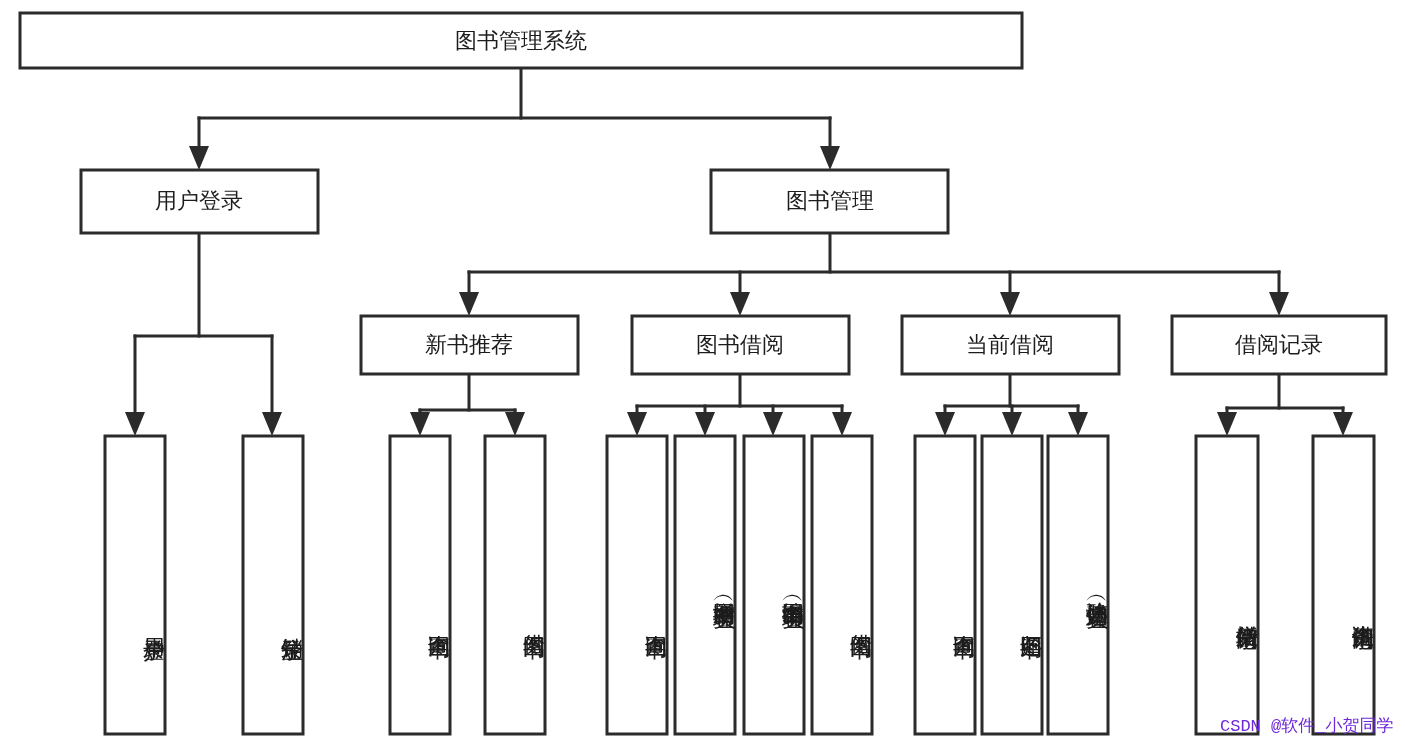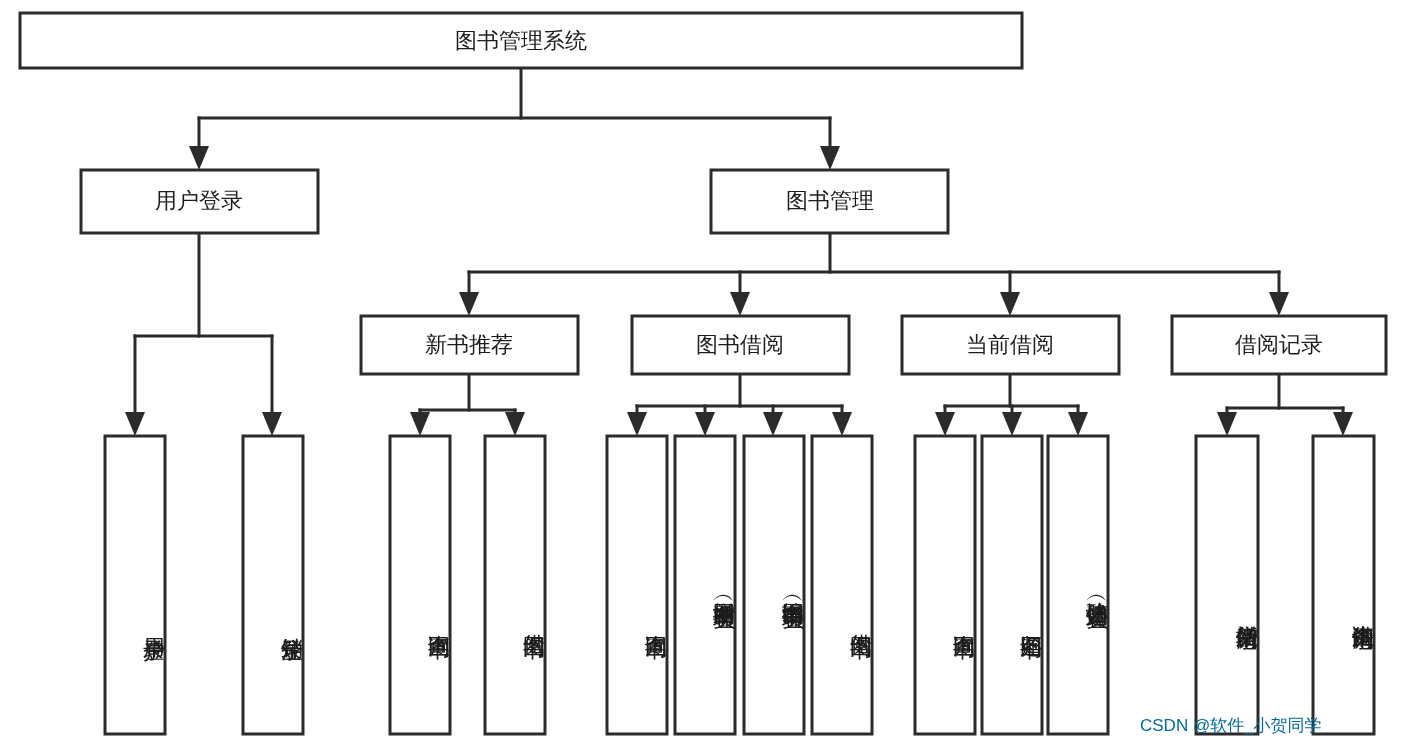--- a/index.html
+++ b/index.html
@@ -60,25 +60,25 @@
     font-family: "Liberation Sans", "DejaVu Sans", sans-serif;
     font-size: 22px;
     line-height: 1.04;
     color: #1c1c1c;
     letter-spacing: 1px;
     pointer-events: none;
     user-select: none;
   }
   .watermark {
     position: absolute;
-    left: 1140px;
+    left: 1220px;
     top: 714px;
-    font-family: Liberation Sans, sans-serif;
+    font-family: Liberation Mono, monospace;
     font-size: 17px;
-    color: #0369a1;
+    color: #6d28d9;
     white-space: pre;
     user-select: none;
   }
 </style>
 </head>
 <body>
 
 <div id="diagram-root">
 
   <svg id="tree-svg" viewBox="0 0 1405 747" xmlns="http://www.w3.org/2000/svg">

